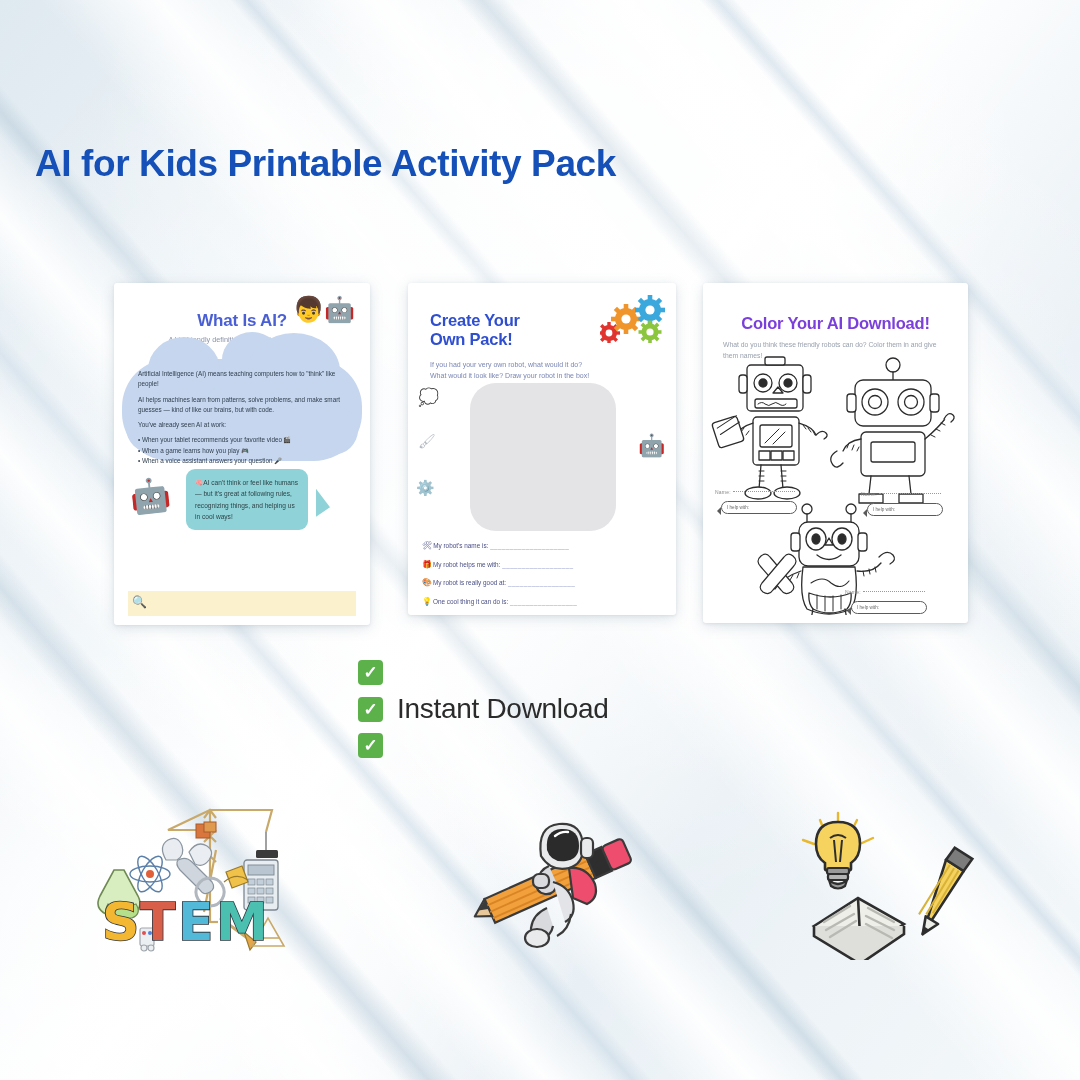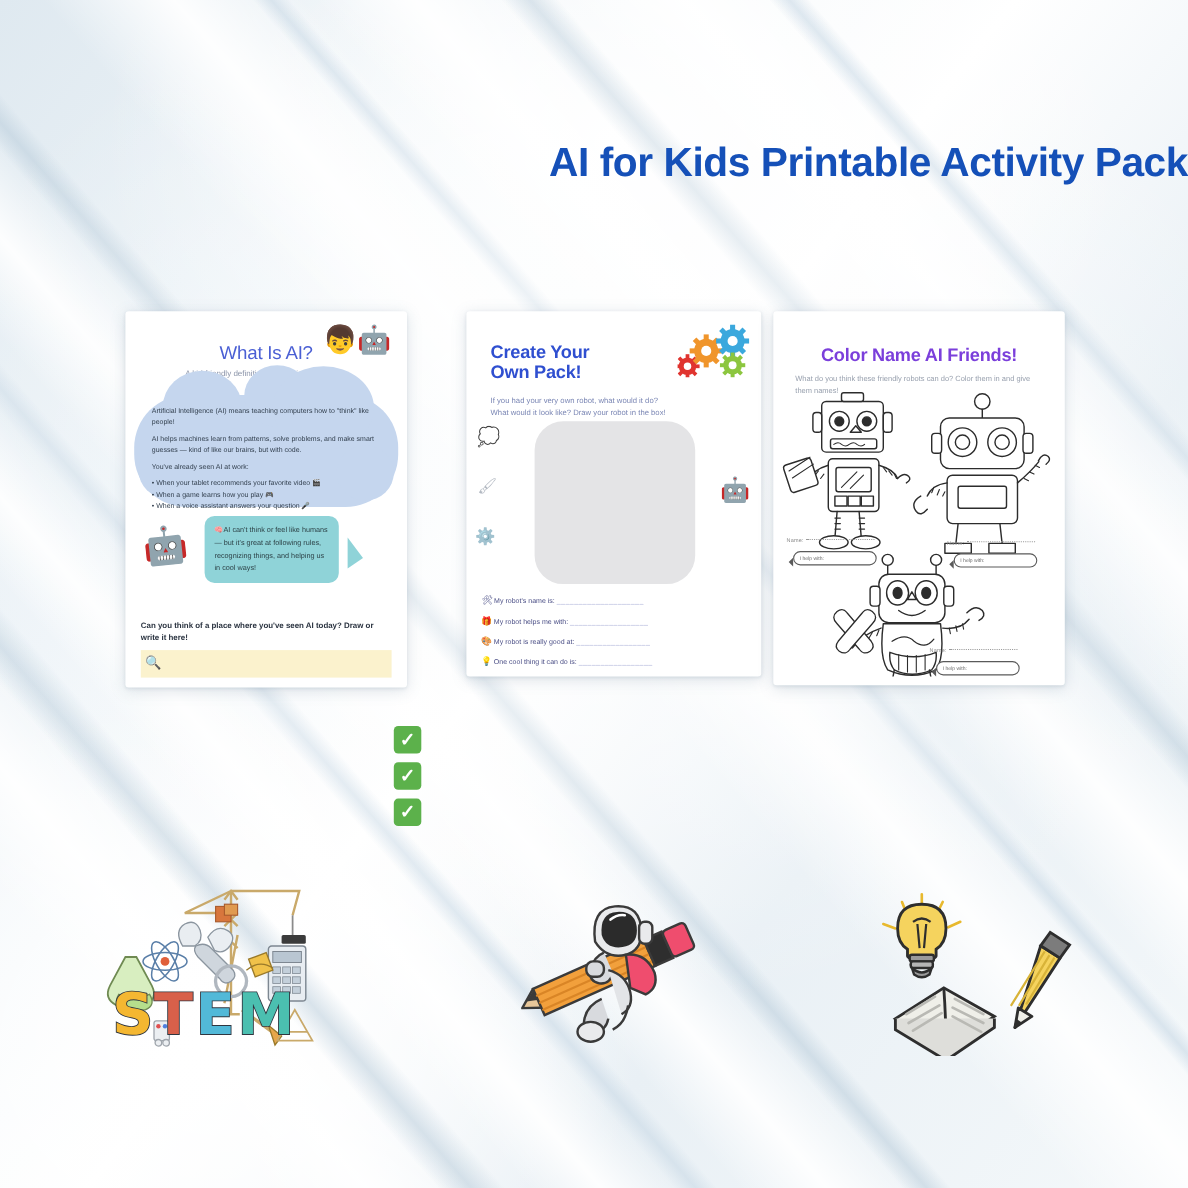--- a/index.html
+++ b/index.html
@@ -26,44 +26,44 @@
   }
   .s-light{background:linear-gradient(90deg,rgba(255,255,255,0) 0%,rgba(255,255,255,.92) 50%,rgba(255,255,255,0) 100%);}
   .s-dark{background:linear-gradient(90deg,rgba(191,209,222,0) 0%,rgba(186,205,219,.55) 50%,rgba(191,209,222,0) 100%);}
   .s-edge{background:linear-gradient(90deg,rgba(255,255,255,0),rgba(208,222,233,.75),rgba(255,255,255,0));}
   .bg-veil{
     position:absolute;inset:0;
     background:radial-gradient(ellipse 85% 65% at 50% 40%, rgba(255,255,255,.72) 0%, rgba(255,255,255,0) 70%);
   }
 
   
-  #header{position:absolute;left:0;right:0;top:128px;text-align:right;}
+  #header{position:absolute;left:0;right:0;top:144px;text-align:left;padding-left:35px;}
   #title{
     font-size:37px;font-weight:bold;letter-spacing:-.4px;
     color:#1550b8;margin:0;line-height:1.1;
   }
   #subtitle{
     margin-top:26px;font-size:20.5px;color:#5a6fd0;letter-spacing:.1px;
   }
 
   
   #cards{position:absolute;left:0;top:283px;width:1080px;height:345px;}
   .card{
     position:absolute;top:0;background:#fff;border-radius:3px;
     box-shadow:0 3px 14px rgba(95,120,145,.20),0 1px 3px rgba(95,120,145,.14);
     overflow:hidden;
   }
   #card-1{left:114px;width:256px;height:342px;}
-  #card-2{left:424px;width:268px;height:332px;}
+  #card-2{left:408px;width:268px;height:332px;}
   #card-3{left:703px;width:265px;height:340px;}
 
   .ws{position:absolute;inset:0;padding:14px 14px 10px;box-sizing:border-box;}
 
   
-  .w1-title{color:#4a5fd4;font-size:17px;font-weight:normal;text-align:center;margin-top:14px;letter-spacing:-.2px;}
+  .w1-title{color:#4a5fd4;font-size:17px;font-weight:bold;text-align:center;margin-top:14px;letter-spacing:-.2px;}
   .w1-sub{color:#8a93a8;font-size:7.3px;text-align:center;margin-top:4px;}
   .w1-emoji{position:absolute;right:14px;top:14px;font-size:25px;line-height:1;}
   .cloud{
     position:absolute;left:8px;right:8px;top:76px;height:102px;
     background:#c5d6ee;border-radius:48px;
   }
   .cloud:before,.cloud:after{
     content:"";position:absolute;background:#c5d6ee;border-radius:50%;
   }
   .cloud:before{width:72px;height:66px;left:26px;top:-22px;}
@@ -183,21 +183,20 @@
         <p>AI helps machines learn from patterns, solve problems, and make smart guesses — kind of like our brains, but with code.</p>
         <p>You've already seen AI at work:</p>
         <p class="li">• When your tablet recommends your favorite video 🎬</p>
         <p class="li">• When a game learns how you play 🎮</p>
         <p class="li">• When a voice assistant answers your question 🎤</p>
       </div>
 
       <div class="robo-img">🤖</div>
       <div class="bubble">🧠AI can't think or feel like humans — but it's great at following rules, recognizing things, and helping us in cool ways!</div>
 
-      <div class="w1-q">Can you think of a place where you've seen AI today? Draw or write it here!</div>
       <div class="w1-line">
         <span class="w1-line-icon">🔍</span>
       </div>
     </div>
   </div>
 
   <div class="card" id="card-2">
     <div class="ws">
       <div class="gears">
         <svg viewBox="0 0 66 48" width="66" height="48">
@@ -288,21 +287,21 @@
         </div>
         <div class="w2-row">
           <span class="ic">💡</span><span>One cool thing it can do is:</span> <span class="dash">_________________</span>
         </div>
       </div>
     </div>
   </div>
 
   <div class="card" id="card-3">
     <div class="ws">
-      <div class="w3-title">Color Name AI Friends!</div>
+      <div class="w3-title">Color Your AI Download!</div>
       <div class="w3-sub">What do you think these friendly robots can do? Color them in and give them names!</div>
 
       <div class="w3-robots">
         <svg viewBox="0 0 265 276" width="265" height="276" fill="none" stroke="#2c2c2c" stroke-width="1.3" stroke-linejoin="round" stroke-linecap="round">
 
           <g>
             <rect x="44" y="26" width="56" height="46" rx="4" fill="#fff"></rect>
             <rect x="62" y="18" width="20" height="8" rx="2" fill="#fff"></rect>
             <circle cx="60" cy="44" r="9" fill="#fff"></circle>
               <circle cx="60" cy="44" r="4" fill="#2c2c2c"></circle>
@@ -426,20 +425,21 @@
     </div>
   </div>
 </div>
 
 <div id="features">
   <div class="feat">
     <div class="chk">✓</div>
   </div>
   <div class="feat">
     <div class="chk">✓</div>
+    <div class="feat-label">Instant Download</div>
   </div>
   <div class="feat">
     <div class="chk">✓</div>
   </div>
 </div>
 
 <div id="illos">
 
   <div class="illo" id="illo-stem">
     <svg viewBox="0 0 215 160" width="215" height="160">

